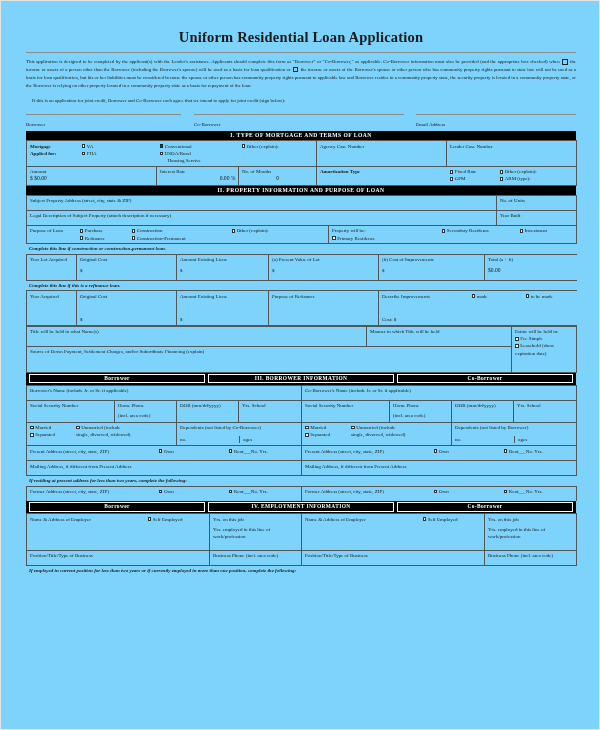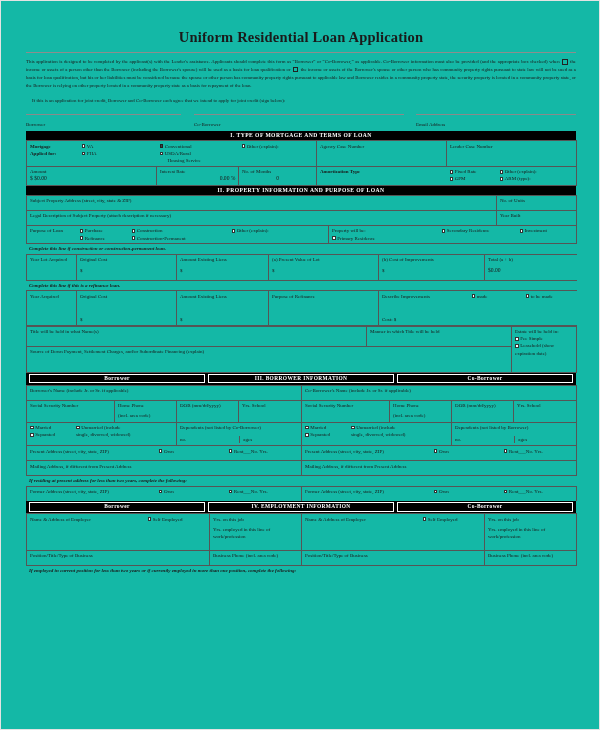--- a/index.html
+++ b/index.html
@@ -8,21 +8,21 @@
     background:#ffffff;
     font-family:"Liberation Serif", serif;
     color:#1a1a1a;
     -webkit-font-smoothing:none;
   }
   .page{
     position:relative;
     width:600px;height:730px;
     box-sizing:border-box;
     border:1px solid #e3e3e3;
-    background:#14b8a6;
+    background:#7dd3fc;
     padding:0;
     overflow:hidden;
   }
   .inner{
     position:absolute;
     left:25px; top:14px; width:550px;
   }
 
   
   .doc-title{

